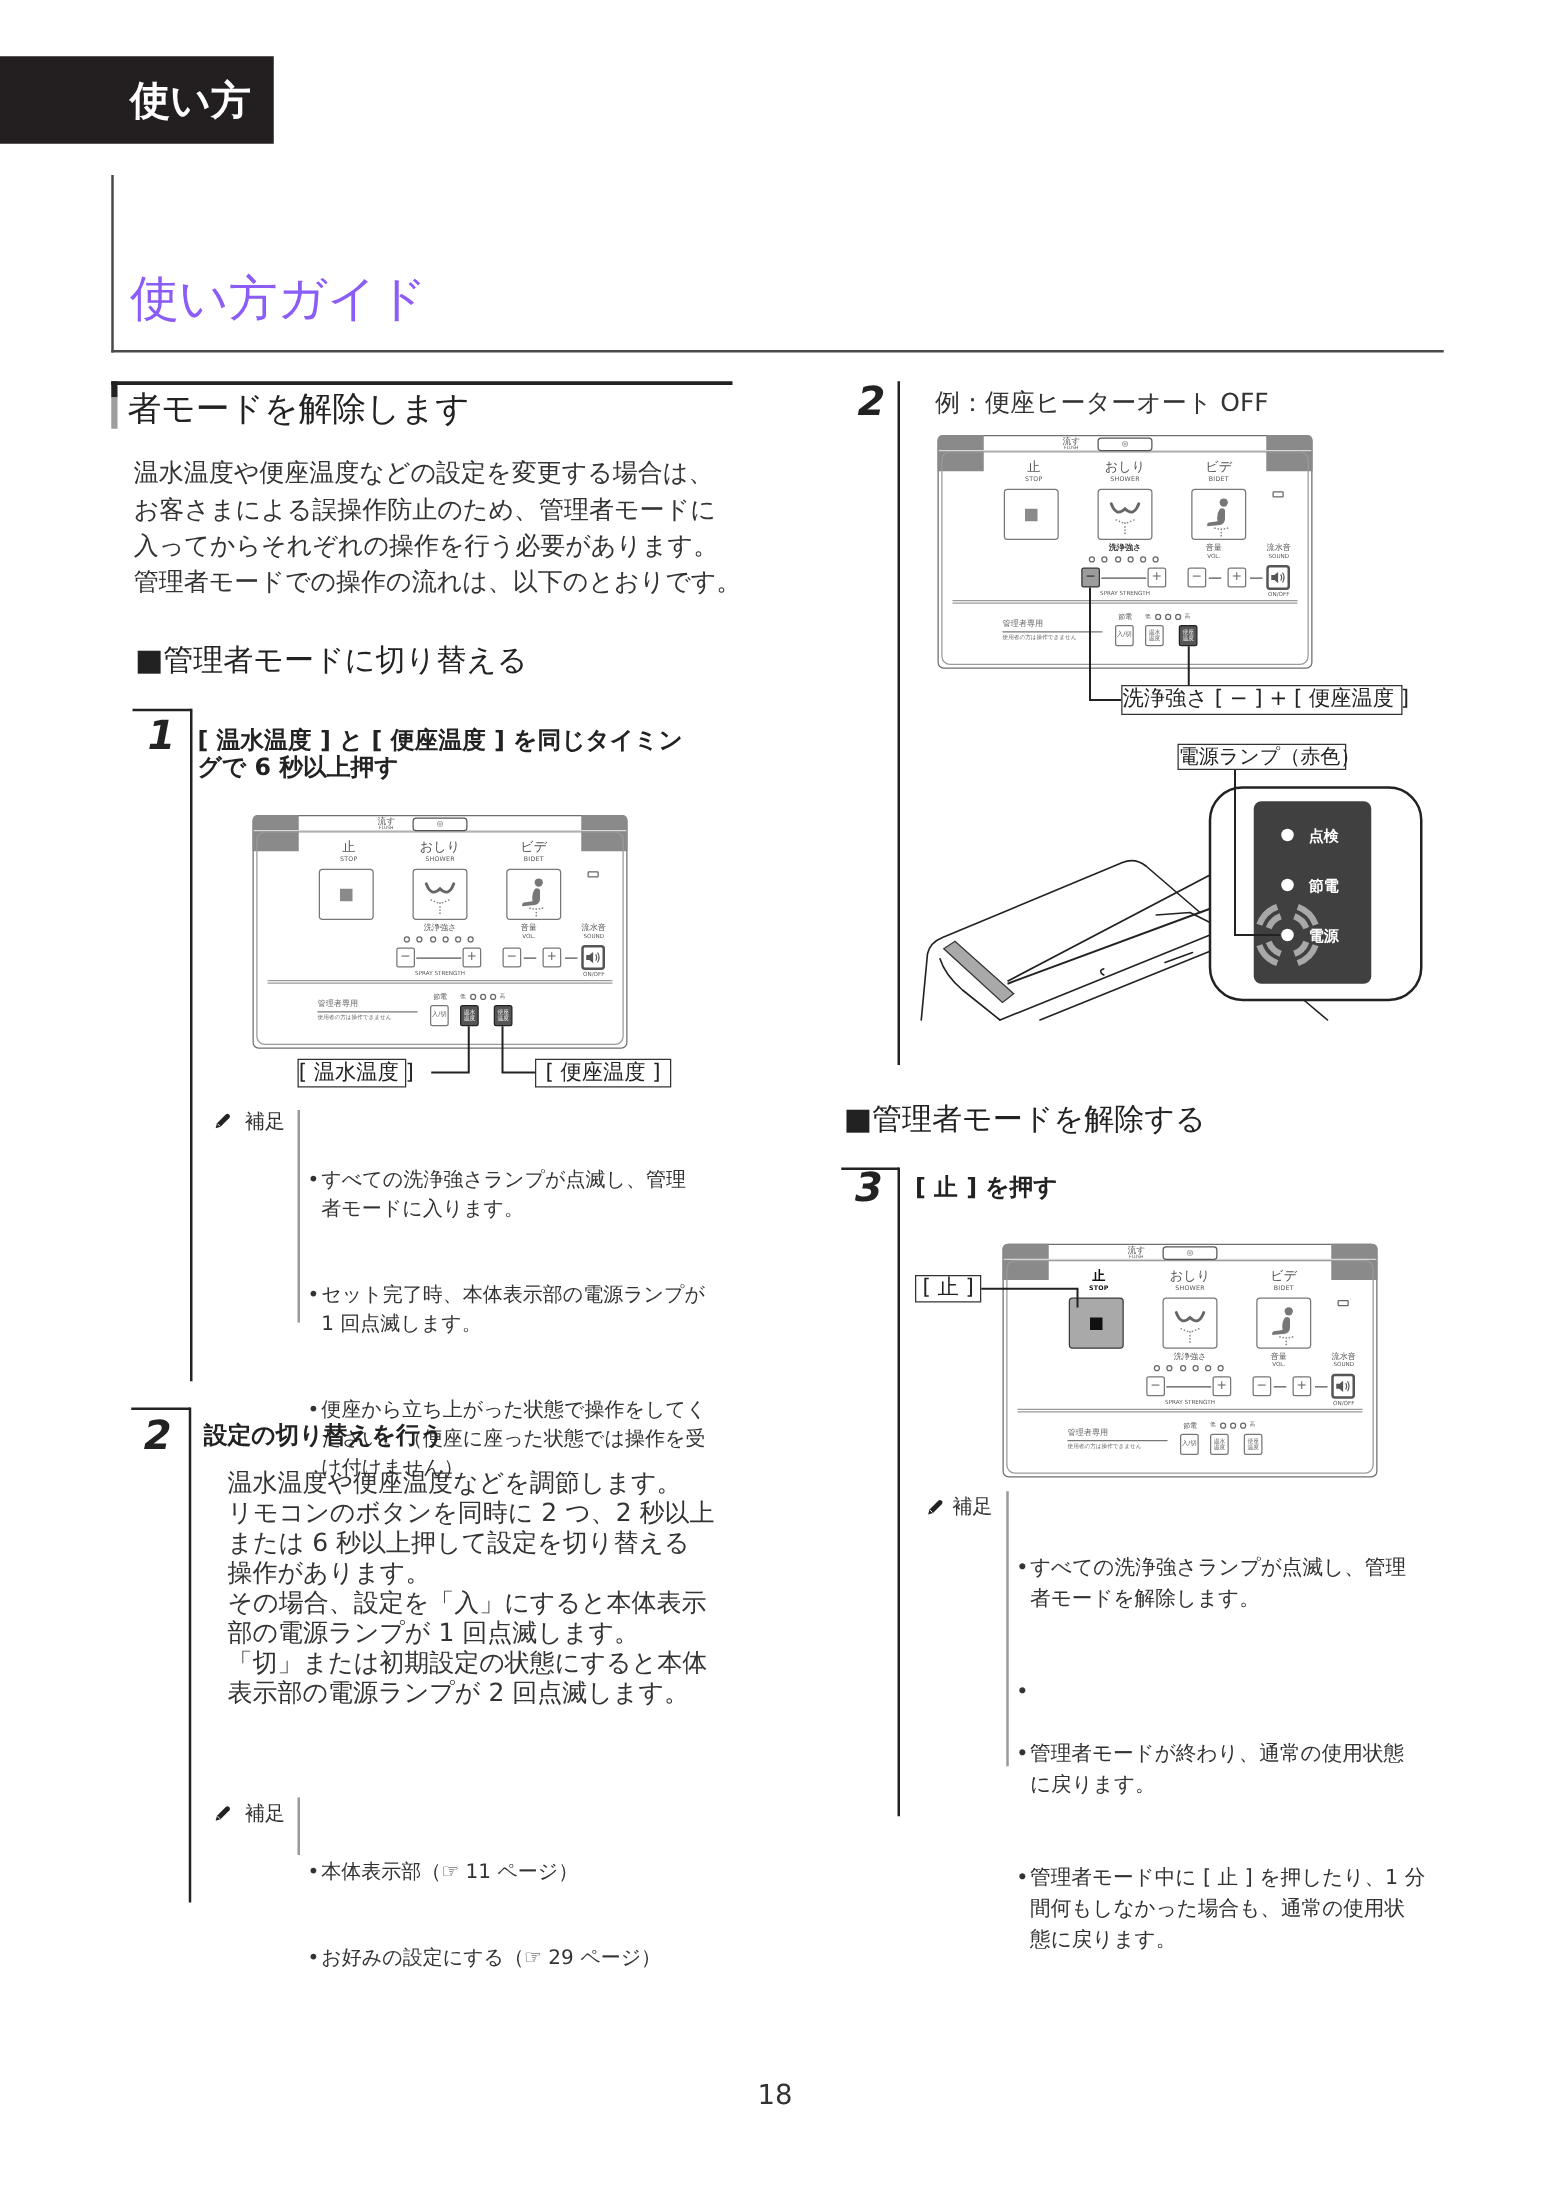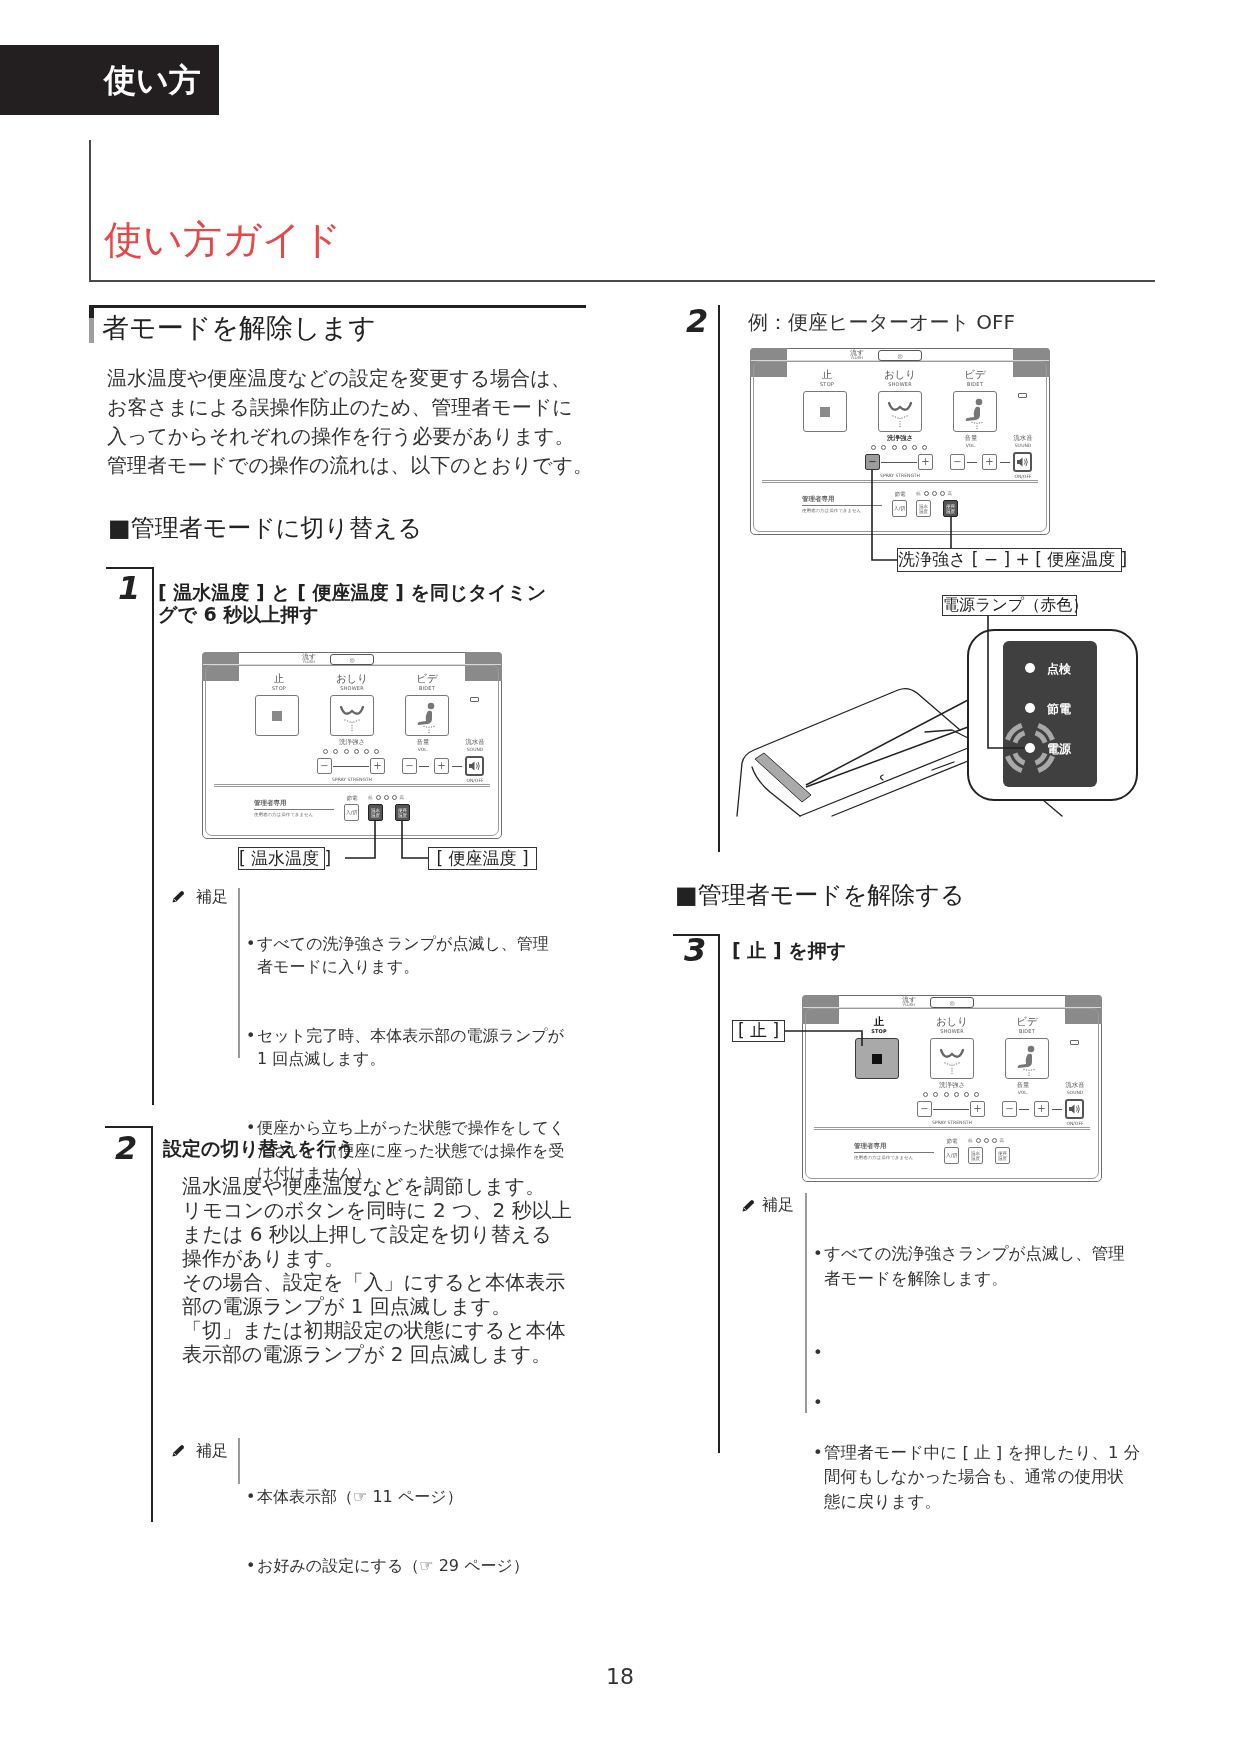--- a/index.html
+++ b/index.html
@@ -3,21 +3,21 @@
 <meta charset="utf-8">
 <style>
   html,body{margin:0;padding:0;background:#fff;}
   body{width:1240px;height:1754px;position:relative;overflow:hidden;font-family:"DejaVu Sans","Liberation Sans",sans-serif;color:#2e2e2e;}
   .abs{position:absolute;}
   
   .chapter-tab{left:0;top:45px;width:219px;height:70px;background:#231f20;}
   .chapter-tab span{position:absolute;left:104px;top:0;line-height:70px;font-size:32px;font-weight:bold;color:#fff;white-space:nowrap;}
   .title-vline{left:89px;top:140px;width:2px;height:142px;background:#4a4a4a;}
   .title-hline{left:89px;top:280px;width:1066px;height:2px;background:#4a4a4a;}
-  .page-title{left:104px;top:213px;font-size:39px;line-height:54px;color:#ef4444;white-space:nowrap;}
+  .page-title{left:104px;top:213px;font-size:39px;line-height:54px;color:#8b5cf6;white-space:nowrap;}
   
   .sec-topline{left:89px;top:305px;width:497px;height:2.5px;background:#222;}
   .sec-bar-black{left:89px;top:305px;width:5px;height:13px;background:#222;}
   .sec-bar-gray{left:89px;top:318px;width:5px;height:25px;background:#9e9e9e;}
   .sec-title{left:102px;top:312px;font-size:27px;line-height:32px;color:#222;white-space:nowrap;}
   .para{font-size:20px;color:#333;white-space:pre;}
   .sub-title{font-size:24px;line-height:30px;color:#222;white-space:nowrap;}
   
   .stub{height:1.5px;background:#222;}
   .vline{width:1.5px;background:#222;}
@@ -51,21 +51,21 @@
   .rc-big svg{position:absolute;left:0;top:0;}
   .rc-led{left:268px;top:45px;width:9px;height:5px;border:1px solid #666;border-radius:1px;}
   .rc-sm{top:86px;width:60px;font-size:6.5px;line-height:8px;}
   .rc-xs{width:60px;font-size:4.5px;line-height:5px;}
   .rc-dots{left:121px;top:97px;display:flex;gap:5.3px;}
   .rc-dots span,.rc-level .c{display:block;width:5px;height:5px;border:1px solid #666;border-radius:50%;box-sizing:border-box;}
   .rc-key{top:106px;width:15px;height:16px;border:1px solid #777;border-radius:2px;font-size:10px;line-height:14px;text-align:center;color:#666;background:#fff;}
   .rc-bar{top:113.5px;height:1.5px;background:#555;}
   .rc-key-spk{left:263px;top:104px;width:19px;height:20px;border:2px solid #555;border-radius:3px;background:#fff;}
   .rc-divider{left:12px;top:132px;width:276px;height:3px;border-top:1px solid #9a9a9a;border-bottom:1px solid #9a9a9a;}
-  .rc-admin{left:52px;top:147px;font-size:6.5px;line-height:8px;color:#666;white-space:nowrap;font-weight:bold;}
+  .rc-admin{left:52px;top:147px;font-size:6.5px;line-height:8px;color:#666;white-space:nowrap;}
   .rc-uline{left:52px;top:157px;width:80px;height:.8px;background:#777;}
   .rc-admin-note{left:52px;top:160px;font-size:4.5px;line-height:5px;color:#666;white-space:nowrap;}
   .rc-ps{left:139px;top:143px;width:22px;font-size:5.5px;line-height:6px;}
   .rc-level{left:166px;top:143px;display:flex;gap:3px;align-items:center;font-size:4.5px;line-height:5px;color:#666;}
   .rc-akey{top:152px;width:15px;height:17px;border:1px solid #777;border-radius:2px;font-size:4.6px;line-height:5.4px;white-space:pre;text-align:center;padding-top:2.5px;color:#555;background:#fff;}
   .rc-onoff{left:142px;font-size:5px;padding-top:5px;}
   
   .v-temp .k-water,.v-temp .k-seat,.v-minus .k-seat{background:#555;color:#fff;border-color:#222;}
   .v-minus .k-spray-minus{background:#9c9c9c;border:1.5px solid #333;color:#222;}
   .v-minus .rc-spray-label{font-weight:bold;color:#333;}
@@ -504,21 +504,22 @@
 <svg class="abs pencil" style="left:741px;top:1199px" viewBox="0 0 14 14">
     <path d="M1.5 12.5 L2.6 8.6 L9.8 1.4 Q11 .6 12 1.4 L12.6 2 Q13.4 3 12.6 4.2 L5.4 11.4 Z" fill="#222"></path>
     <path d="M3 9 L5 11" stroke="#fff" stroke-width=".8"></path>
   </svg>
 <div class="abs note-label" style="left:762px;top:1195px">補足</div>
 <div class="abs note-sep" style="left:805px;top:1193px;height:220px"></div>
 <div class="abs note-items" style="left:824px;top:1192.6px;line-height:24.8px;font-size:16.5px">
   <div class="note-item"><span class="bul">•</span><span>すべての洗浄強さランプが点滅し、管理
 者モードを解除します。</span></div>
   <div class="note-item"><span class="bul">•</span></div>
-  <div class="note-item"><span class="bul">•</span></div>
+  <div class="note-item"><span class="bul">•</span><span>管理者モードが終わり、通常の使用状態
+に戻ります。</span></div>
   <div class="note-item"><span class="bul">•</span><span>管理者モード中に [ 止 ] を押したり、1 分
 間何もしなかった場合も、通常の使用状
 態に戻ります。</span></div>
 </div>
 
 <svg class="leaders" width="1240" height="1754" viewBox="0 0 1240 1754">
   <g fill="none" stroke="#222" stroke-width="1.6">
     <polyline points="375,821 375,858 345,858"></polyline>
     <polyline points="402,821 402,858 428,858"></polyline>
     <polyline points="872,470 872,560 897,560"></polyline>

